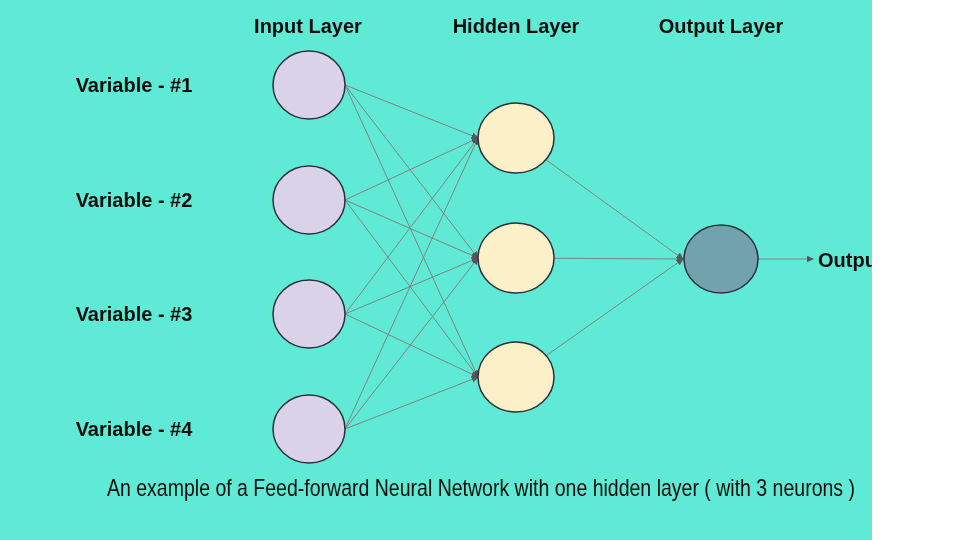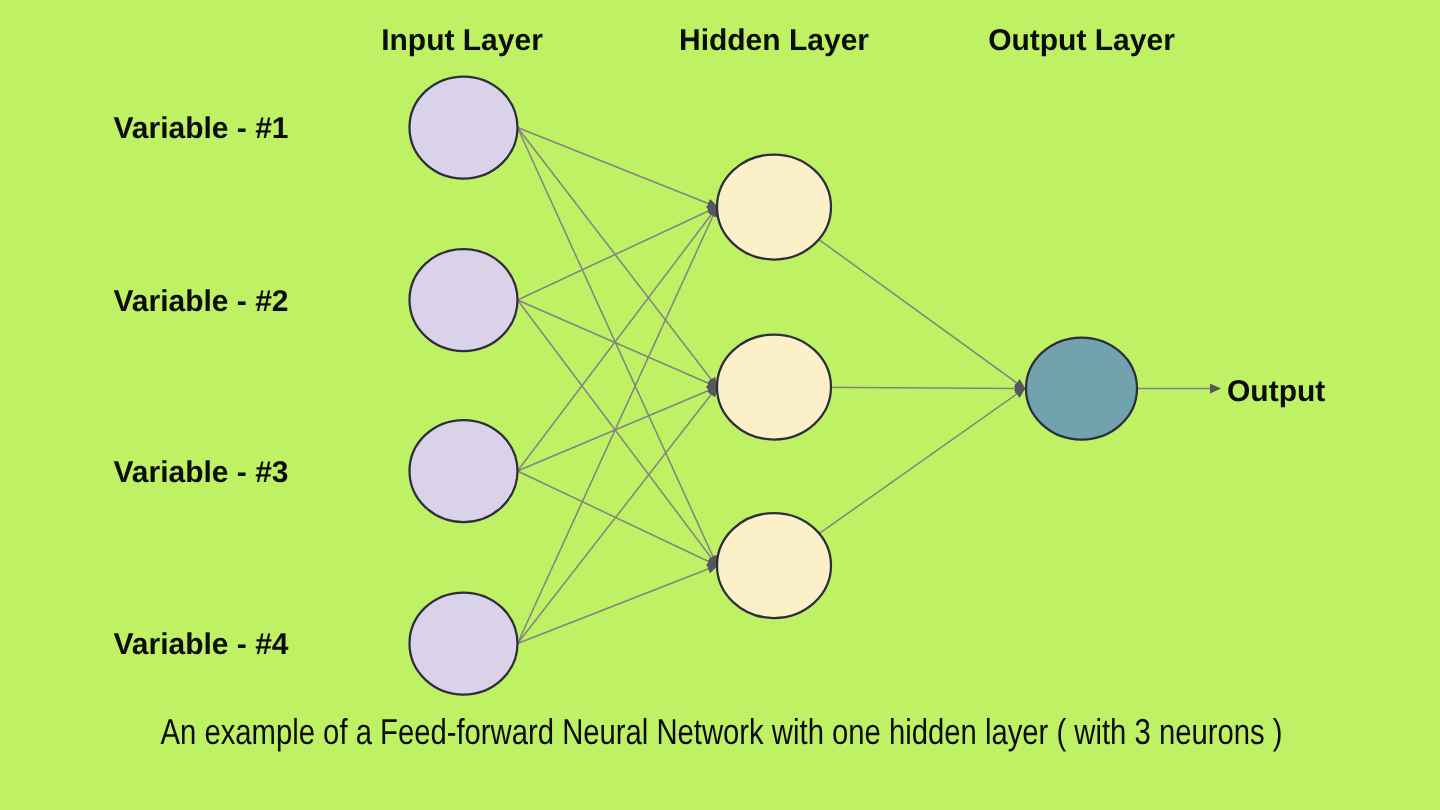--- a/index.html
+++ b/index.html
@@ -2,23 +2,23 @@
 <html><head>
 <meta charset="utf-8">
 <style>
   html, body {
     margin: 0;
     padding: 0;
     background: #ffffff;
   }
   .stage {
     position: relative;
-    width: 960px;
+    width: 872px;
     height: 540px;
-    background: #bef264;
+    background: #5eead4;
     overflow: hidden;
   }
   svg text {
     font-family: "Liberation Sans", sans-serif;
     fill: #0d0d0d;
   }
   .hdr {
     font-size: 20px;
     font-weight: bold;
   }

